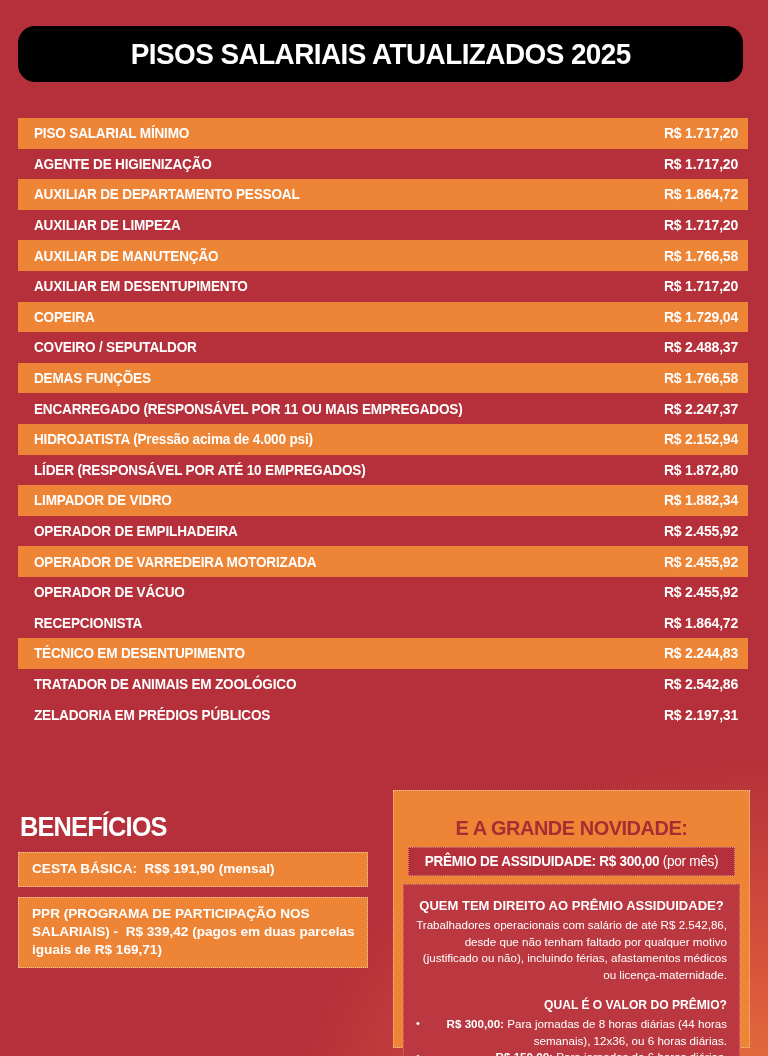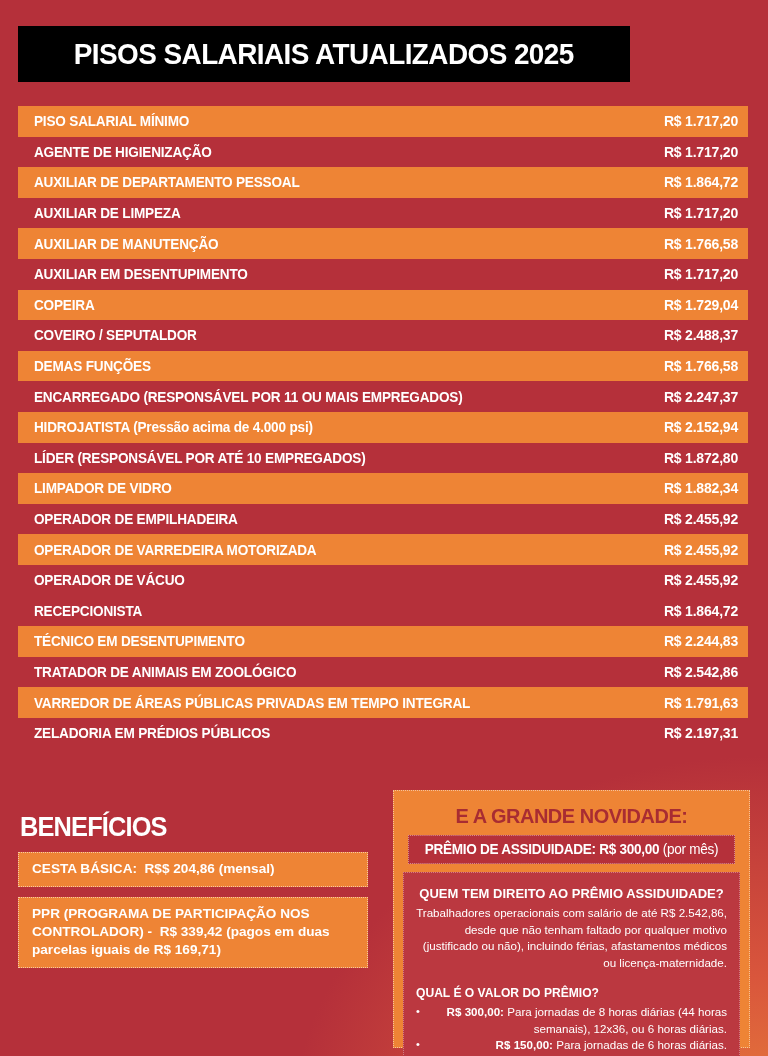--- a/index.html
+++ b/index.html
@@ -10,30 +10,30 @@
     position:relative;
   }
   .page{
     position:absolute;inset:0;
     background:
       radial-gradient(120% 70% at 100% 108%, #e8803a 0%, #d9563c 22%, #b5303a 52%),
       linear-gradient(180deg,#b5303a 0%,#b5303a 70%,#b33138 100%);
   }
   
   .title-bar{
-    position:absolute;left:18px;top:26px;width:612px;height:56px;
-    background:#000;display:flex;align-items:center;justify-content:center;
+    position:absolute;left:18px;top:26px;width:725px;height:56px;
+    background:#000;display:flex;align-items:center;justify-content:center;border-radius:17px;
   }
   .title-bar span{
     color:#fff;font-weight:bold;font-size:30px;letter-spacing:-0.6px;
     font-stretch:condensed;transform:scaleX(0.93);transform-origin:center;
     white-space:nowrap;
   }
   
-  .table{position:absolute;left:18px;top:106px;width:730px;}
+  .table{position:absolute;left:18px;top:118px;width:730px;}
   .row{
     height:30.6px;display:flex;align-items:center;
     padding:0 10px 0 16px;box-sizing:border-box;
   }
   .row.odd{background:#ee8435;}
   .row.even{background:transparent;}
   .row .job{
     color:#fff;font-weight:bold;font-size:14.3px;letter-spacing:-0.2px;
     flex:1;white-space:nowrap;transform:scaleX(0.95);transform-origin:left center;
   }
@@ -51,42 +51,42 @@
     background:#ee8435;border:1px dotted rgba(255,255,255,.55);
     padding:7px 11px 8px 13px;margin-bottom:10px;box-sizing:border-box;
     color:#fff;font-size:13.6px;line-height:1.33;
   }
   .ben-box b{font-weight:bold;}
   .ben-box .lite{font-weight:bold;}
   
   .novidade{
     position:absolute;left:393px;top:790px;width:357px;height:258px;
     background:#ee8435;border:1px dotted rgba(255,255,255,.5);
-    box-sizing:border-box;padding:12px 9px 9px 9px;
+    box-sizing:border-box;padding:24px 9px 9px 9px;
   }
   .nov-title{
     text-align:center;color:#a82c32;font-weight:bold;font-size:21px;
     letter-spacing:-0.5px;margin:1px 0 7px 0;
     transform:scaleX(0.95);transform-origin:center;
   }
   .nov-bar{
     background:#b5303a;border:1px dotted rgba(255,255,255,.45);
     padding:5px 8px 6px;text-align:center;color:#fff;
     font-size:14px;font-weight:bold;letter-spacing:-0.3px;white-space:nowrap;
     transform:scaleX(0.97);transform-origin:center;
   }
   .nov-bar .lite{font-weight:normal;}
   .nov-body{
     margin-top:8px;background:#bb3840;
     border:1px dotted rgba(255,255,255,.35);
     padding:12px 12px 14px;color:#fff;
     font-size:11.6px;line-height:1.42;text-align:right;
   }
   .nov-h{display:block;text-align:center;font-weight:bold;font-size:13px;margin-bottom:2px;}
-  .nov-h2{display:block;text-align:left;font-weight:bold;font-size:12.1px;margin:14px 0 2px;}
+  .nov-h2{display:block;text-align:right;font-weight:bold;font-size:12.1px;margin:14px 0 2px;}
   .bullet-row{display:flex;gap:8px;align-items:flex-start;justify-content:flex-end;}
   .bullet-row .dot{font-size:11px;line-height:1.42;}
   .bullet-row .txt{flex:1;text-align:right;}
   .bullet-row b{font-weight:bold;}
 </style>
 </head>
 <body>
 
 <div class="page">
 
@@ -164,35 +164,31 @@
         <div class="val">R$ 1.864,72</div>
       </div>
       <div class="row odd">
         <div class="job">TÉCNICO EM DESENTUPIMENTO</div>
         <div class="val">R$ 2.244,83</div>
       </div>
       <div class="row even">
         <div class="job">TRATADOR DE ANIMAIS EM ZOOLÓGICO</div>
         <div class="val">R$ 2.542,86</div>
       </div>
-      <div class="row odd">
-        <div class="job">VARREDOR DE ÁREAS PÚBLICAS PRIVADAS EM TEMPO INTEGRAL</div>
-        <div class="val">R$ 1.791,63</div>
-      </div>
       <div class="row even">
         <div class="job">ZELADORIA EM PRÉDIOS PÚBLICOS</div>
         <div class="val">R$ 2.197,31</div>
       </div>
     </div>
 
   <div class="benefits">
     <div class="benefits-title">BENEFÍCIOS</div>
     <div id="benefits-list">
-        <div class="ben-box"><b>CESTA BÁSICA:</b>&nbsp; <b>R$$ 204,86</b> <span class="lite">(mensal)</span></div>
-        <div class="ben-box"><b>PPR (PROGRAMA DE PARTICIPAÇÃO NOS CONTROLADOR) -</b>&nbsp; <b>R$ 339,42</b> <span class="lite">(pagos em duas parcelas iguais de R$ 169,71)</span></div>
+        <div class="ben-box"><b>CESTA BÁSICA:</b>&nbsp; <b>R$$ 191,90</b> <span class="lite">(mensal)</span></div>
+        <div class="ben-box"><b>PPR (PROGRAMA DE PARTICIPAÇÃO NOS SALARIAIS) -</b>&nbsp; <b>R$ 339,42</b> <span class="lite">(pagos em duas parcelas iguais de R$ 169,71)</span></div>
       </div>
   </div>
 
   <div class="novidade">
     <div class="nov-title">E A GRANDE NOVIDADE:</div>
     <div class="nov-bar">
       <span>PRÊMIO DE ASSIDUIDADE: R$ 300,00</span>
       <span class="lite">(por mês)</span>
     </div>
     <div class="nov-body">

